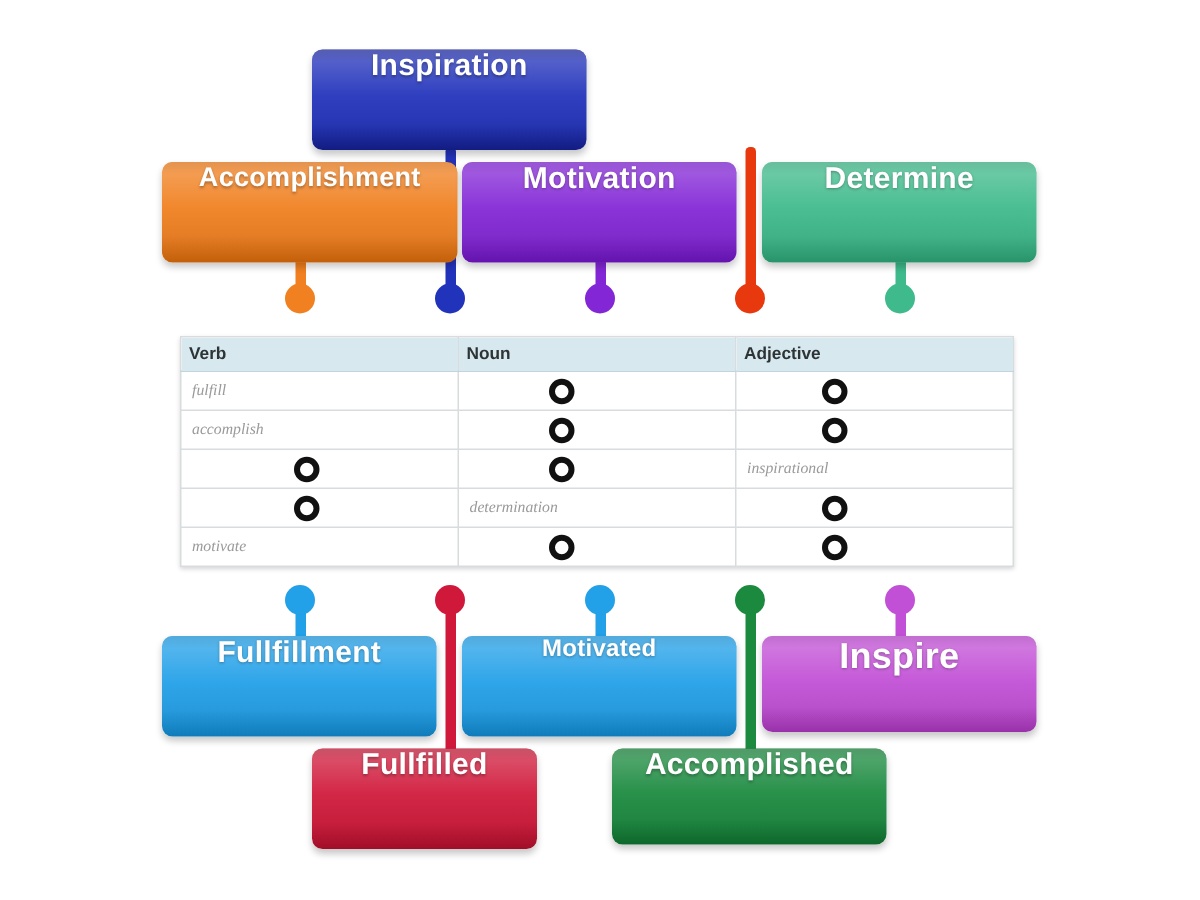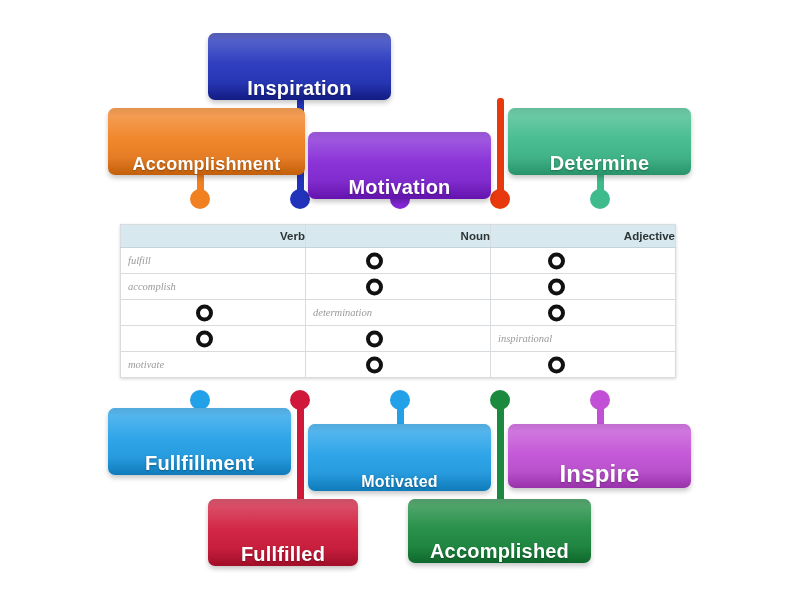--- a/index.html
+++ b/index.html
@@ -35,21 +35,21 @@
     width: 20px;
     height: 20px;
     border-radius: 50%;
   }
 
   
   .tile {
     position: absolute;
     border-radius: 7px;
     display: flex;
-    align-items: flex-end;
+    align-items: flex-start;
     justify-content: center;
     box-sizing: border-box;
     color: #ffffff;
     font-weight: bold;
     letter-spacing: .2px;
     text-shadow: 0 1px 2px rgba(0,0,0,.30);
     box-shadow: 0 3px 5px rgba(0,0,0,.22);
     user-select: none;
     cursor: move;
     overflow: hidden;
@@ -83,21 +83,21 @@
     padding: 0;
     height: 25px;
     vertical-align: middle;
     position: relative;
   }
   #grid th {
     background: #d8e8ef;
     color: #2d3436;
     font-size: 11.5px;
     font-weight: bold;
-    text-align: right;
+    text-align: left;
     padding-left: 5px;
     height: 22px;
     border-bottom-color: #c3d4dc;
   }
   #grid td {
     font-size: 10.5px;
     font-style: italic;
     color: #9a9a9a;
     padding-left: 7px;
     font-family: "Liberation Serif", serif;
@@ -146,33 +146,33 @@
             <div class="drop-ring ring-noun" style="border-color: rgb(17, 17, 17);"></div>
           </td>
           <td>
             <div class="drop-ring ring-adj" style="border-color: rgb(17, 17, 17);"></div>
           </td>
         </tr>
         <tr>
           <td>
             <div class="drop-ring ring-verb" style="border-color: rgb(17, 17, 17);"></div>
           </td>
+          <td>
+            <div class="drop-ring ring-noun" style="border-color: rgb(17, 17, 17);"></div>
+          </td>
+          <td><span>inspirational</span></td>
+        </tr>
+        <tr>
+          <td>
+            <div class="drop-ring ring-verb" style="border-color: rgb(17, 17, 17);"></div>
+          </td>
           <td><span>determination</span></td>
           <td>
             <div class="drop-ring ring-adj" style="border-color: rgb(17, 17, 17);"></div>
           </td>
-        </tr>
-        <tr>
-          <td>
-            <div class="drop-ring ring-verb" style="border-color: rgb(17, 17, 17);"></div>
-          </td>
-          <td>
-            <div class="drop-ring ring-noun" style="border-color: rgb(17, 17, 17);"></div>
-          </td>
-          <td><span>inspirational</span></td>
         </tr>
         <tr>
           <td><span>motivate</span></td>
           <td>
             <div class="drop-ring ring-noun" style="border-color: rgb(17, 17, 17);"></div>
           </td>
           <td>
             <div class="drop-ring ring-adj" style="border-color: rgb(17, 17, 17);"></div>
           </td>
         </tr>
@@ -199,29 +199,29 @@
     <div class="stem" style="left: 597px; top: 398px; height: 32px; background: rgb(194, 80, 214);"></div>
     <div class="knob" style="left: 590px; top: 390px; background: rgb(194, 80, 214);"></div>
     <div class="tile" style="left: 208px; top: 33px; width: 183px; height: 67px; font-size: 20px; background: linear-gradient(rgb(20, 31, 145) 0%, rgb(34, 51, 187) 12%, rgb(34, 51, 187) 74%, rgb(20, 31, 145) 100%);">
       <div class="tile-face" style="background: linear-gradient(rgba(255, 255, 255, 0.28) 0%, rgba(255, 255, 255, 0.06) 46%, rgba(0, 0, 0, 0.1) 100%);"></div>
       <span class="tile-label">Inspiration</span>
     </div>
     <div class="tile" style="left: 108px; top: 108px; width: 197px; height: 67px; font-size: 18px; background: linear-gradient(rgb(217, 106, 11) 0%, rgb(240, 128, 32) 12%, rgb(240, 128, 32) 74%, rgb(217, 106, 11) 100%);">
       <div class="tile-face" style="background: linear-gradient(rgba(255, 255, 255, 0.28) 0%, rgba(255, 255, 255, 0.06) 46%, rgba(0, 0, 0, 0.1) 100%);"></div>
       <span class="tile-label">Accomplishment</span>
     </div>
-    <div class="tile" style="left: 308px; top: 108px; width: 183px; height: 67px; font-size: 20px; background: linear-gradient(rgb(111, 21, 194) 0%, rgb(131, 39, 214) 12%, rgb(131, 39, 214) 74%, rgb(111, 21, 194) 100%); margin-top: 24px;">
+    <div class="tile" style="left: 308px; top: 108px; width: 183px; height: 67px; font-size: 20px; background: linear-gradient(rgb(111, 21, 194) 0%, rgb(131, 39, 214) 12%, rgb(131, 39, 214) 74%, rgb(111, 21, 194) 100%);">
       <div class="tile-face" style="background: linear-gradient(rgba(255, 255, 255, 0.28) 0%, rgba(255, 255, 255, 0.06) 46%, rgba(0, 0, 0, 0.1) 100%);"></div>
       <span class="tile-label">Motivation</span>
     </div>
     <div class="tile" style="left: 508px; top: 108px; width: 183px; height: 67px; font-size: 20px; background: linear-gradient(rgb(45, 164, 118) 0%, rgb(63, 186, 140) 12%, rgb(63, 186, 140) 74%, rgb(45, 164, 118) 100%);">
       <div class="tile-face" style="background: linear-gradient(rgba(255, 255, 255, 0.28) 0%, rgba(255, 255, 255, 0.06) 46%, rgba(0, 0, 0, 0.1) 100%);"></div>
       <span class="tile-label">Determine</span>
     </div>
-    <div class="tile" style="left: 108px; top: 408px; width: 183px; height: 67px; font-size: 20px; background: linear-gradient(rgb(17, 137, 207) 0%, rgb(34, 160, 232) 12%, rgb(34, 160, 232) 74%, rgb(17, 137, 207) 100%);">
+    <div class="tile" style="left: 108px; top: 424px; width: 183px; height: 67px; font-size: 20px; background: linear-gradient(rgb(17, 137, 207) 0%, rgb(34, 160, 232) 12%, rgb(34, 160, 232) 74%, rgb(17, 137, 207) 100%);">
       <div class="tile-face" style="background: linear-gradient(rgba(255, 255, 255, 0.28) 0%, rgba(255, 255, 255, 0.06) 46%, rgba(0, 0, 0, 0.1) 100%);"></div>
       <span class="tile-label">Fullfillment</span>
     </div>
     <div class="tile" style="left: 308px; top: 424px; width: 183px; height: 67px; font-size: 16px; background: linear-gradient(rgb(17, 137, 207) 0%, rgb(34, 160, 232) 12%, rgb(34, 160, 232) 74%, rgb(17, 137, 207) 100%);">
       <div class="tile-face" style="background: linear-gradient(rgba(255, 255, 255, 0.28) 0%, rgba(255, 255, 255, 0.06) 46%, rgba(0, 0, 0, 0.1) 100%);"></div>
       <span class="tile-label">Motivated</span>
     </div>
     <div class="tile" style="left: 508px; top: 424px; width: 183px; height: 64px; font-size: 24px; background: linear-gradient(rgb(169, 55, 189) 0%, rgb(194, 80, 214) 12%, rgb(194, 80, 214) 74%, rgb(169, 55, 189) 100%);">
       <div class="tile-face" style="background: linear-gradient(rgba(255, 255, 255, 0.28) 0%, rgba(255, 255, 255, 0.06) 46%, rgba(0, 0, 0, 0.1) 100%);"></div>
       <span class="tile-label">Inspire</span>

